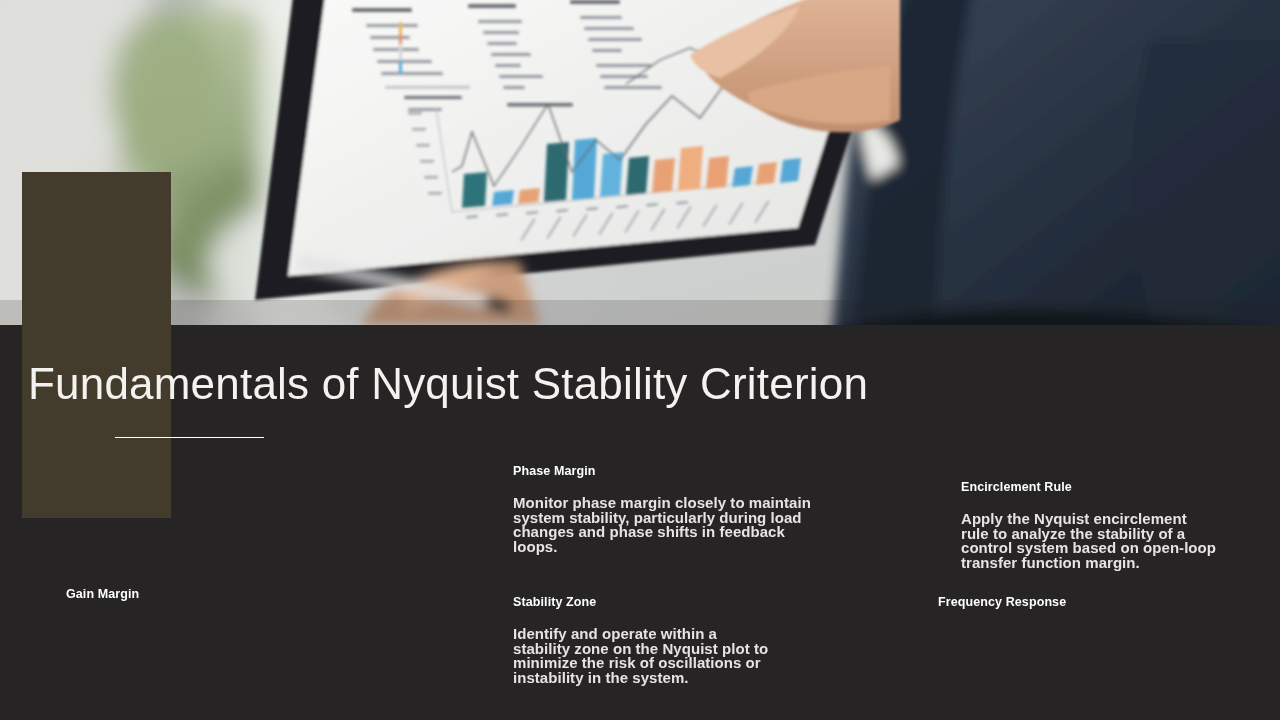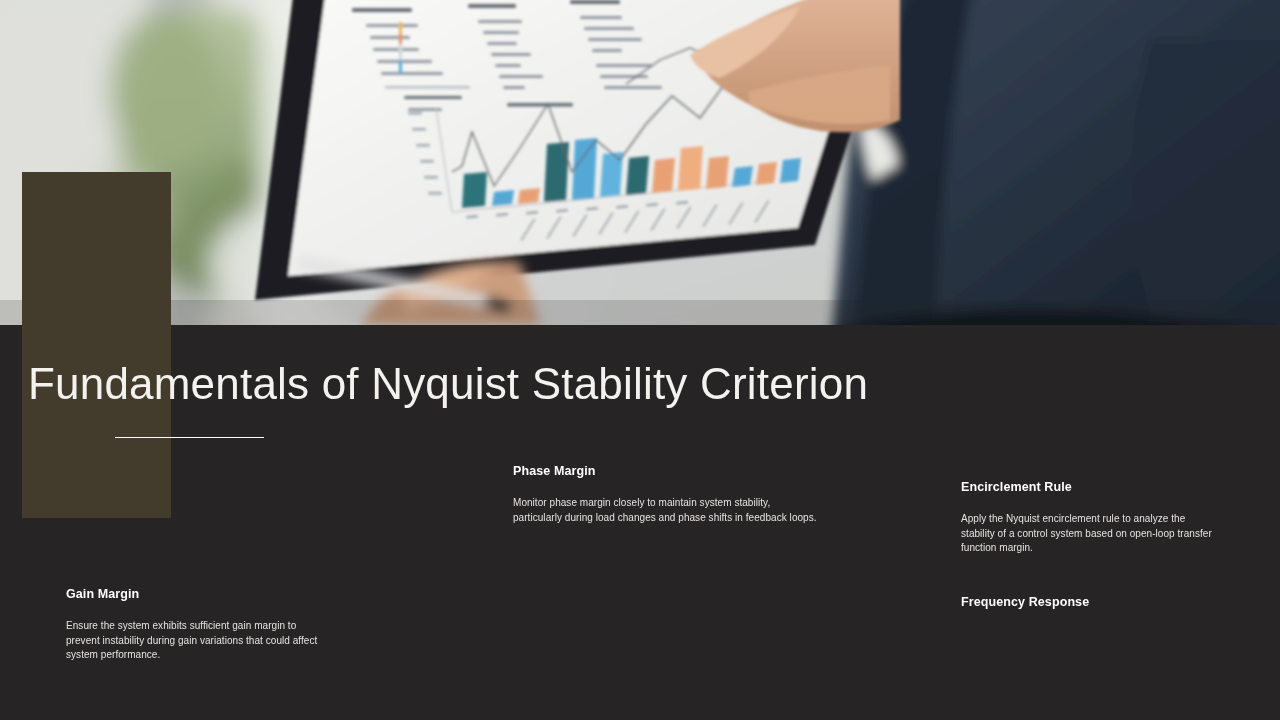--- a/index.html
+++ b/index.html
@@ -82,35 +82,35 @@
   .point-title {
     font-size:12.5px;
     font-weight:bold;
     color:#ffffff;
     letter-spacing:0.1px;
     margin-bottom:18px;
     font-stretch:condensed;
   }
 
   .point-body {
-    font-size:10px;
-    font-weight:normal;
+    font-size:15px;
+    font-weight:bold;
     color:#e6e4e2;
     line-height:14.6px;
     letter-spacing:0.05px;
     font-stretch:condensed;
   }
 
   
   .p-phase       { left:513px; top:9px; }
   .p-encircle    { left:961px; top:25px; width:255px; }
   
   .p-gain        { left:66px;  top:132px; width:255px; }
   .p-stability   { left:513px; top:140px; width:262px; }
-  .p-frequency   { left:961px; top:140px; width:255px; }
+  .p-frequency   { left:938px; top:140px; width:255px; }
 </style>
 </head>
 <body>
 
 <div class="slide">
 
   <div class="photo-band">
     <svg class="photo-svg" viewBox="0 0 1280 325" preserveAspectRatio="none">
       <defs>
         <linearGradient id="bgWall" x1="0" y1="0" x2="1" y2="1">
@@ -314,23 +314,26 @@
       <div class="point-body">Monitor phase margin closely to maintain system stability, particularly during load changes and phase shifts in feedback loops.</div>
     </div>
 
     <div class="point p-encircle">
       <div class="point-title">Encirclement Rule</div>
       <div class="point-body">Apply the Nyquist encirclement rule to analyze the stability of a control system based on open-loop transfer function margin.</div>
     </div>
 
     <div class="point p-gain">
       <div class="point-title">Gain Margin</div>
-      <div class="point-body">Ensure the system exhibits sufficient gain margin to prevent instability during gain variations that could affect system performance.</div>
-    </div>
-
+    </div>
+
+    <div class="point p-stability">
+      <div class="point-title">Stability Zone</div>
+      <div class="point-body">Identify and operate within a stability zone on the Nyquist plot to minimize the risk of oscillations or instability in the system.</div>
+    </div>
 
     <div class="point p-frequency">
       <div class="point-title">Frequency Response</div>
     </div>
 
   </div>
 
 </div>
 
 </body></html>

